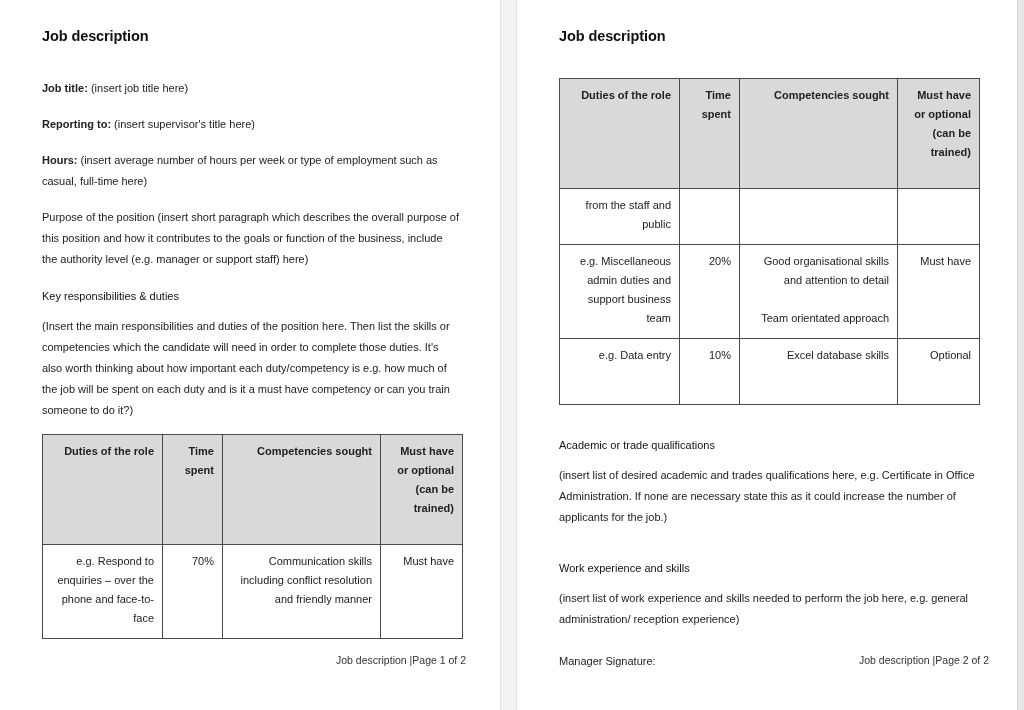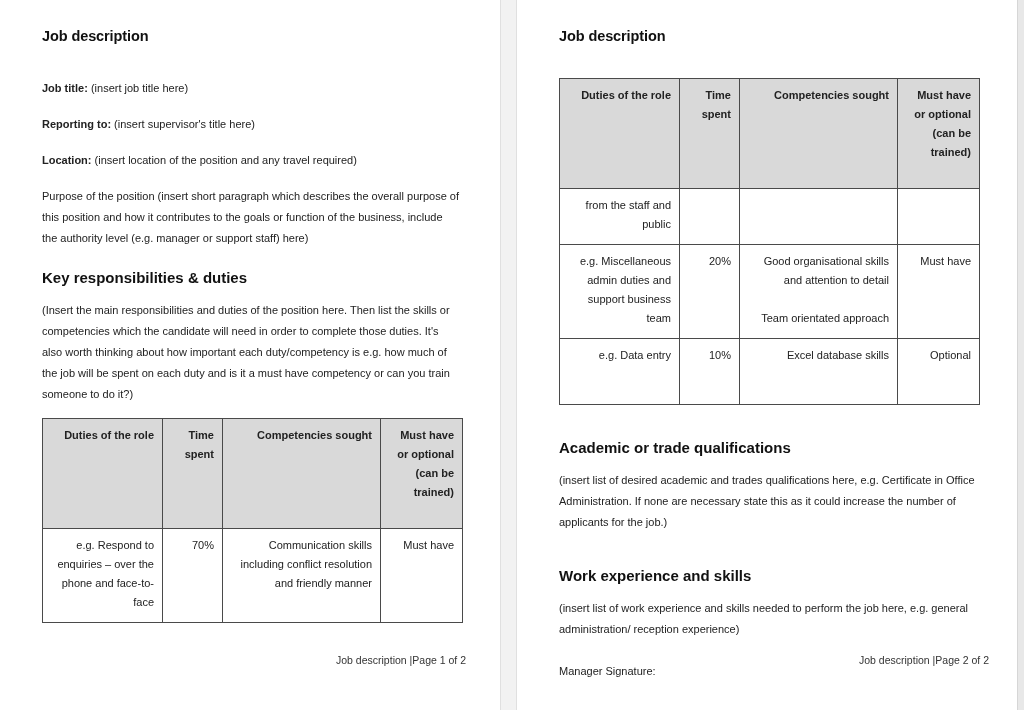--- a/index.html
+++ b/index.html
@@ -59,22 +59,22 @@
 
   h1.doc-title {
     font-size: 14.5px;
     font-weight: bold;
     margin: 0 0 34px 0;
     letter-spacing: -0.1px;
     color: #111;
   }
 
   h2.section-heading {
-    font-size: 15px;
-    font-weight: bold;
+    font-size: 11px;
+    font-weight: normal;
     margin: 20px 0 14px 0;
     color: #111;
   }
   h2.section-heading.spaced-top { margin-top: 34px; }
 
   p.field-line,
   p.para {
     font-size: 11px;
     line-height: 21px;
     margin: 0 0 15px 0;
@@ -150,25 +150,25 @@
       <span class="lbl">Job title:</span>
       <span>(insert job title here)</span>
     </p>
 
     <p class="field-line">
       <span class="lbl">Reporting to:</span>
       <span>(insert supervisor's title here)</span>
     </p>
 
 
-
     <p class="field-line">
-      <span class="lbl">Location:</span>
-      <span>(insert location of the position and any travel required)</span>
+      <span class="lbl">Hours:</span>
+      <span>(insert average number of hours per week or type of employment such as casual, full-time here)</span>
     </p>
+
 
     <p class="para">Purpose of the position (insert short paragraph which describes the overall purpose of this position and how it contributes to the goals or function of the business, include the authority level (e.g. manager or support staff) here)</p>
 
     <h2 class="section-heading">Key responsibilities &amp; duties</h2>
 
     <p class="para tight">(Insert the main responsibilities and duties of the position here. Then list the skills or competencies which the candidate will need in order to complete those duties. It's also worth thinking about how important each duty/competency is e.g. how much of the job will be spent on each duty and is it a must have competency or can you train someone to do it?)</p>
 
     <table class="duties-table">
       <colgroup>
         <col class="col-duties">

